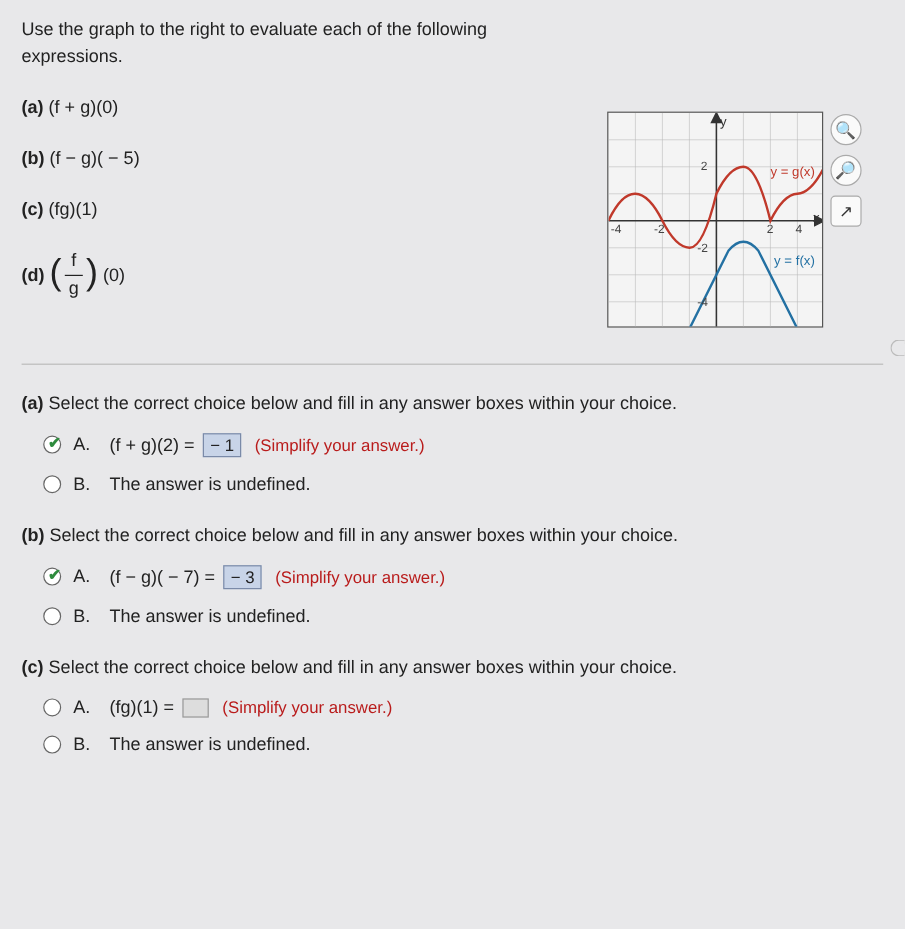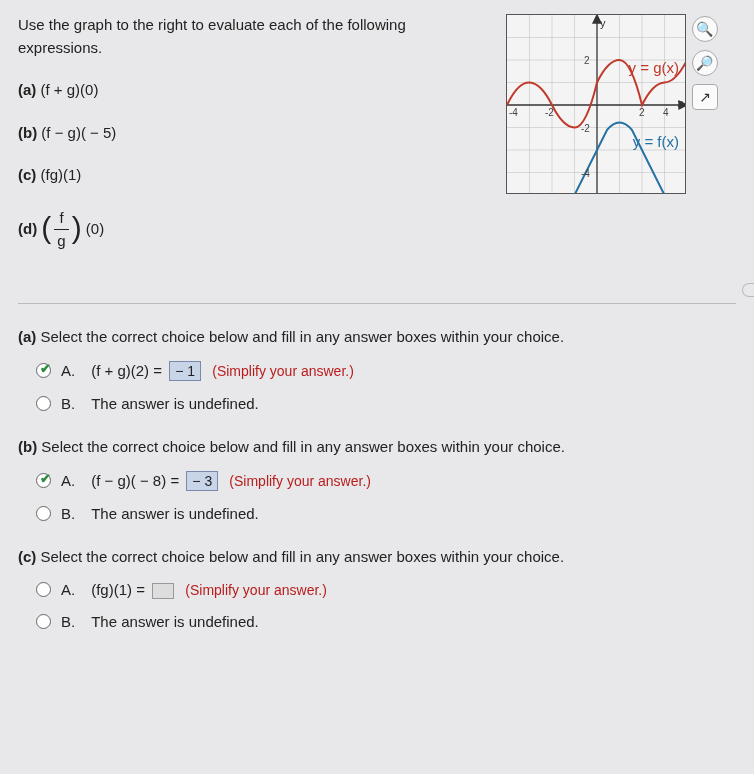--- a/index.html
+++ b/index.html
@@ -11,21 +11,21 @@
       width: 754px;
       height: 774px;
       position: relative;
       color: #222;
     }
     .content {
       padding: 14px 18px 14px 18px;
     }
     .top-area {
       display: flex;
-      align-items: flex-start;
+      align-items: flex-end;
       gap: 32px;
     }
     .prompt-col {
       flex: 1;
       font-size: 15px;
       line-height: 1.5;
     }
     .prompt-text {
       margin-bottom: 12px;
     }
@@ -75,21 +75,21 @@
       position: relative;
       overflow: hidden;
     }
     .axis-label-y {
       position: absolute; top: 2px; left: 93px; font-size: 11px; color: #333;
     }
     .axis-label-x {
       position: absolute; right: 2px; top: 82px; font-size: 11px; color: #333;
     }
     .tick { position: absolute; font-size: 10px; color: #444; }
-    .curve-label { position: absolute; font-size: 15px; padding-left: 44px; }
+    .curve-label { position: absolute; font-size: 11px; padding-left: 44px; }
     .label-g { color: #c0392b; right: 6px; top: 44px; }
     .label-f { color: #2471a3; right: 6px; top: 118px; }
 
     .tools {
       display: flex;
       flex-direction: column;
       gap: 8px;
       margin-top: 2px;
     }
     .tool-btn {
@@ -285,21 +285,21 @@
   </div>
 
   <div class="qsection">
     <div class="qhead">
       <b class="part">(b)</b><span> Select the correct choice below and fill in any answer boxes within your choice.</span>
     </div>
     <div class="choice">
       <span class="radio checked"></span>
       <span class="choice-label">A.</span>
       <span>
-        <span>(f − g)( − 8) =</span>
+        <span>(f − g)( − 7) =</span>
         <span class="ans-box">− 3</span>
         <span class="hint">(Simplify your answer.)</span>
       </span>
     </div>
     <div class="choice">
       <span class="radio"></span>
       <span class="choice-label">B.</span>
       <span>The answer is undefined.</span>
     </div>
   </div>

